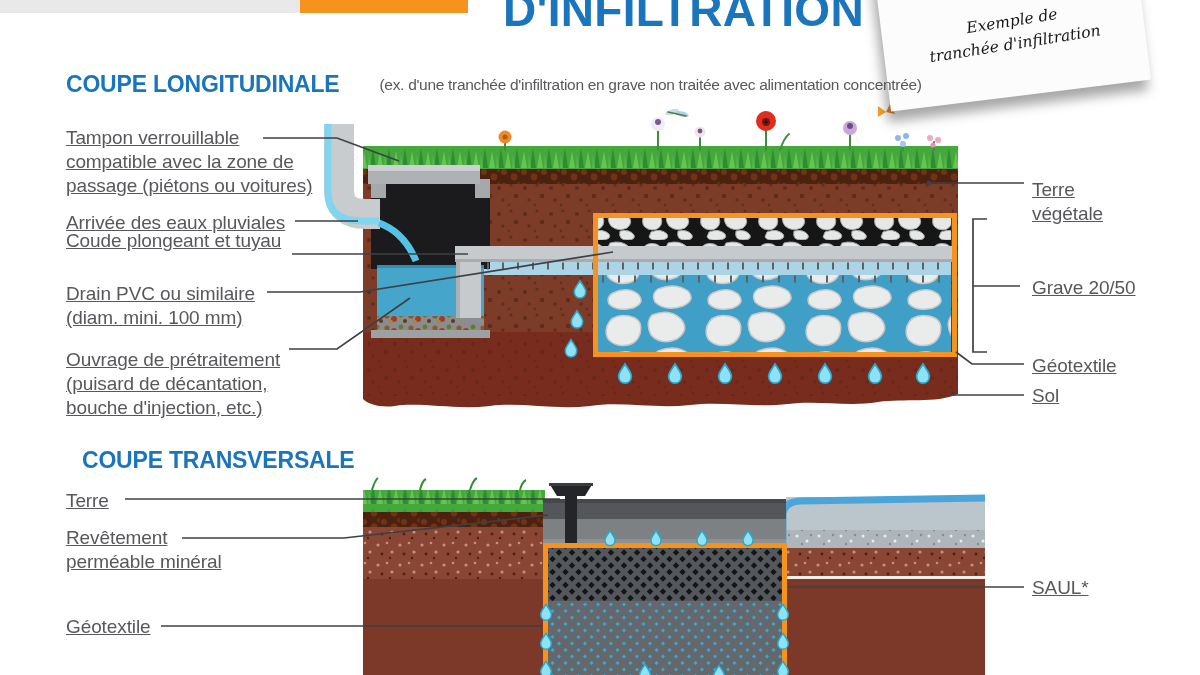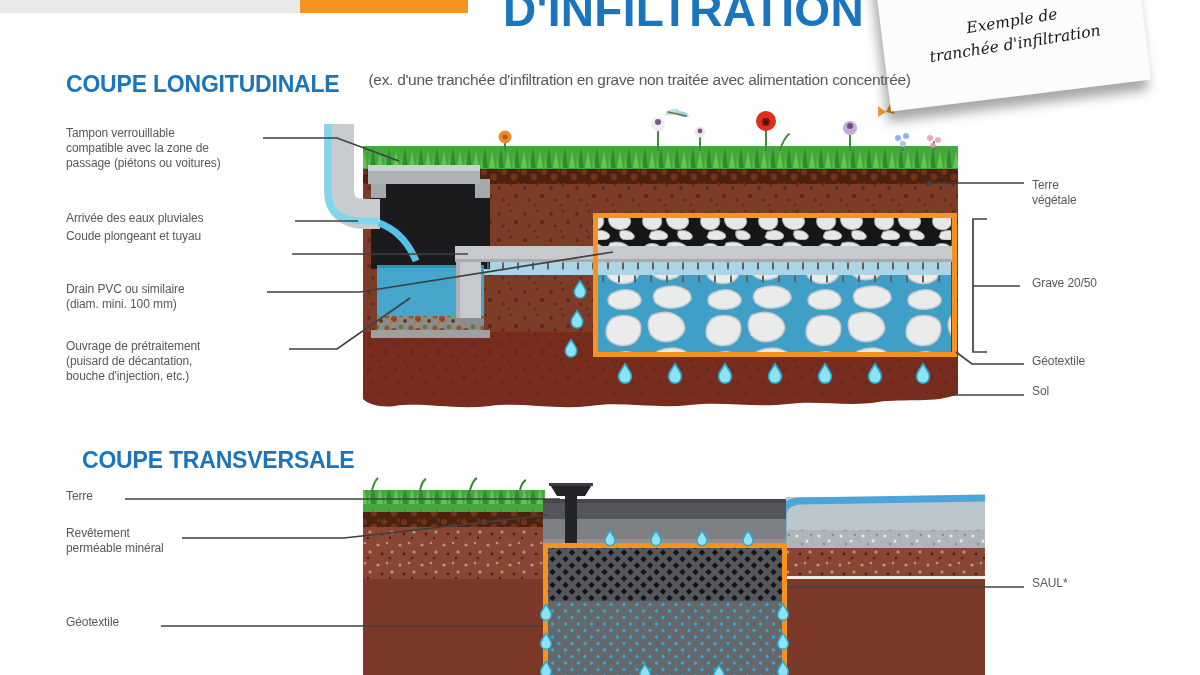--- a/index.html
+++ b/index.html
@@ -17,26 +17,26 @@
   .note-card{
     position:absolute;left:882px;top:-36px;width:262px;height:132px;background:#FCFCFC;
     transform:rotate(-7deg);box-shadow:-4px 10px 12px rgba(0,0,0,.35);z-index:2;
     display:flex;flex-direction:column;align-items:center;justify-content:flex-end;
     padding-bottom:40px;box-sizing:border-box;
   }
   .note-card span{
     font-family:"DejaVu Serif",serif;font-style:italic;font-size:15.5px;color:#151515;
     line-height:1.5;transform:rotate(-2deg);white-space:nowrap;
   }
-  .sec-h{position:absolute;display:flex;align-items:flex-start;gap:15px;z-index:3;white-space:nowrap;}
+  .sec-h{position:absolute;display:flex;align-items:center;gap:26px;z-index:3;white-space:nowrap;}
   .sec-h .t{font-size:23px;font-weight:bold;color:#1B75BC;letter-spacing:-.2px;}
   .sec-h .s{font-size:15.5px;color:#57585B;letter-spacing:-.3px;margin-left:14px;}
   .lbl{
-    position:absolute;font-size:12px;color:#57585B;line-height:1.27;
-    white-space:pre-line;letter-spacing:-.1px;z-index:3;
+    position:absolute;font-size:19px;color:#57585B;line-height:1.27;
+    white-space:pre-line;letter-spacing:-.1px;z-index:3;text-decoration:underline;
   }
   #scene{position:absolute;left:0;top:0;z-index:1;}
 </style>
 </head>
 <body>
 
 <div class="strip gray"></div>
 <div class="strip orange"></div>
 <div class="main-title">D'INFILTRATION</div>
 
@@ -53,21 +53,21 @@
   <span class="t">COUPE TRANSVERSALE</span>
 </div>
 
 <div class="lbl" style="left:66px;top:126px">Tampon verrouillable
 compatible avec la zone de
 passage (piétons ou voitures)</div>
 <div class="lbl" style="left:66px;top:211px">Arrivée des eaux pluviales</div>
 <div class="lbl" style="left:66px;top:229px">Coude plongeant et tuyau</div>
 <div class="lbl" style="left:66px;top:282px">Drain PVC ou similaire
 (diam. mini. 100 mm)</div>
-<div class="lbl" style="left:66px;top:339px">Ouvrage de prétraitement
+<div class="lbl" style="left:66px;top:348px">Ouvrage de prétraitement
 (puisard de décantation,
 bouche d'injection, etc.)</div>
 <div class="lbl" style="left:1032px;top:178px">Terre
 végétale</div>
 <div class="lbl" style="left:1032px;top:276px">Grave 20/50</div>
 <div class="lbl" style="left:1032px;top:354px">Géotextile</div>
 <div class="lbl" style="left:1032px;top:384px">Sol</div>
 
 <div class="lbl" style="left:66px;top:489px">Terre</div>
 <div class="lbl" style="left:66px;top:526px">Revêtement

